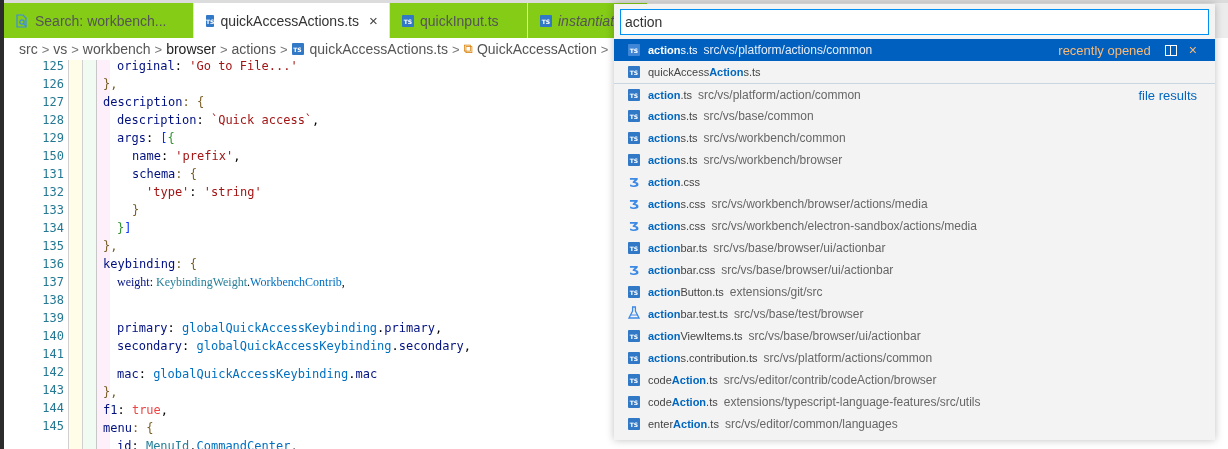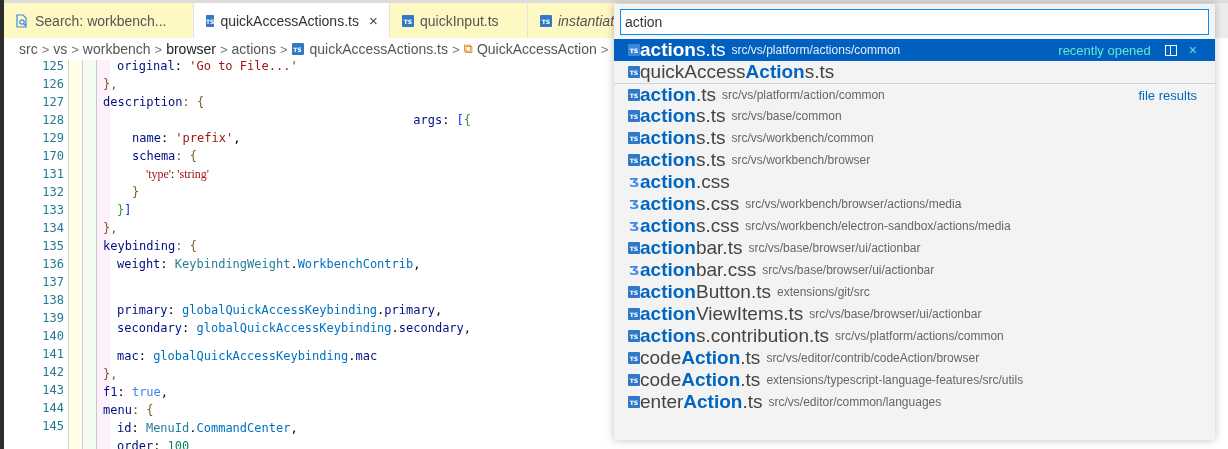--- a/index.html
+++ b/index.html
@@ -3,21 +3,21 @@
 <meta charset="utf-8">
 <style>
   * { box-sizing: border-box; margin: 0; padding: 0; }
   html, body { width: 1228px; height: 449px; overflow: hidden; background: #ffffff; }
   body { position: relative; font-family: "Liberation Sans", sans-serif; }
 
   .left-edge { position: absolute; left: 0; top: 0; width: 4px; height: 449px; background: #2c2c2c; }
 
   
   .tabbar { position: absolute; left: 4px; top: 0; width: 1224px; height: 38px; background: #ececec; border-top: 3px solid #dcdcdc; display: flex; }
-  .tab { height: 35px; display: flex; align-items: center; padding: 0 12px; font-size: 14px; color: #555; background: #fef9c3; border-right: 1px solid #e2e2e2; white-space: nowrap; }
+  .tab { height: 35px; display: flex; align-items: center; padding: 0 12px; font-size: 14px; color: #555; background: #84cc16; border-right: 1px solid #e2e2e2; white-space: nowrap; }
   .tab.active { background: #ffffff; color: #333; }
   .tab .label { margin-left: 6px; }
   .tab .italic { font-style: italic; }
   .tab .close { margin-left: 10px; font-size: 15px; color: #444; }
   .ts-icon { display: inline-block; width: 12px; height: 12px; background: #3178c6; color: #fff; font-size: 6px; font-weight: bold; line-height: 14px; text-align: center; font-family: "DejaVu Sans", sans-serif; border-radius: 1px; vertical-align: middle; }
   .search-icon svg { display: block; }
 
   
   .breadcrumb { position: absolute; left: 4px; top: 38px; width: 1224px; height: 22px; background: #fff; display: flex; align-items: center; padding-left: 15px; font-size: 14px; color: #555; white-space: nowrap; }
   .crumb.strong { color: #222; }
@@ -28,41 +28,41 @@
   .gutter { position: absolute; left: 0; top: 0; width: 72px; }
   .line-no { height: 18px; line-height: 18px; text-align: right; padding-right: 12px; font-family: "DejaVu Sans Mono", monospace; font-size: 12px; color: #237893; }
   .code { position: absolute; left: 64px; top: 0; }
   .code-line { height: 18px; line-height: 18px; font-family: "DejaVu Sans Mono", monospace; font-size: 12px; white-space: pre; color: #000; position: relative; }
   .guides { position: absolute; left: 64px; top: -9px; height: 400px; width: 60px; }
   .g1 { position: absolute; left: 0; top: 0; width: 14px; height: 100%; background: #fffce8; border-left: 1px solid #d0d0d0; }
   .g2 { position: absolute; left: 14px; top: 0; width: 14px; height: 100%; background: #f1fbf1; border-left: 1px solid #d0d0d0; }
   .g3 { position: absolute; left: 28px; top: 0; width: 14px; height: 100%; background: #fdf0fb; border-left: 1px solid #c7c7c7; }
   .prop { color: #001080; }
   .str { color: #a31515; }
-  .kw { color: #3b82f6; }
+  .kw { color: #ef4444; }
   .type { color: #267f99; }
   .num { color: #098658; text-decoration: underline; }
   .brace { color: #795e26; }
   .brk { color: #0431fa; }
   .brk2 { color: #319331; }
 
   
   .quick { position: absolute; left: 614px; top: 4px; width: 601px; height: 436px; background: #f3f3f3; box-shadow: 0 0 8px rgba(0,0,0,0.25); }
   .quick-input { position: absolute; left: 6px; top: 5px; width: 589px; height: 26px; background: #fff; border: 1px solid #0090f1; font-size: 14px; color: #333; padding: 3px 4px; font-family: "Liberation Sans", sans-serif; outline: none; }
   .list { position: absolute; left: 0; top: 35px; width: 601px; }
   .row { height: 22px; display: flex; align-items: center; padding-left: 14px; font-size: 13px; color: #444; white-space: nowrap; position: relative; }
   .row.selected { background: #0060c0; color: #fff; }
   .row.sep-top { border-top: 1px solid #c9d5e0; }
-  .row .fname { font-size: 19px; }
+  .row .fname { margin-left: 8px; font-size: 11px; }
   .row .hl { color: #0066bf; font-weight: bold; }
   .row.selected .hl { color: #fff; }
   .row .path { margin-left: 6px; font-size: 12px; color: #666; }
   .row.selected .path { color: #e6eef8; }
   .row .right { position: absolute; right: 18px; top: 0; height: 22px; display: flex; align-items: center; font-size: 13px; color: #0066bf; }
-  .row.selected .right { color: #5eead4; }
+  .row.selected .right { color: #fdba74; }
   .row .split-icon { display: inline-block; width: 12px; height: 11px; border: 1.2px solid #fff; position: relative; margin-left: 14px; }
   .row .split-icon::after { content: ""; position: absolute; left: 4px; top: 0; width: 1.2px; height: 100%; background: #fff; }
   .row .x-icon { margin-left: 12px; font-size: 14px; }
   .css-icon { display: inline-block; width: 12px; text-align: center; color: #3c8ae6; font-weight: bold; font-size: 13px; font-family: "DejaVu Sans", sans-serif; }
   .flask-icon { display: inline-block; width: 12px; text-align: center; color: #3c8ae6; font-size: 12px; }
   .row.selected .ts-icon { background: #3f86d6; }
 </style>
 </head>
 <body>
 
@@ -118,21 +118,21 @@
     <div class="g1"></div>
       <div class="g2"></div>
       <div class="g3"></div>
   </div>
   <div class="gutter" style="top:-3px;">
     <div class="line-no">125</div>
     <div class="line-no">126</div>
     <div class="line-no">127</div>
     <div class="line-no">128</div>
     <div class="line-no">129</div>
-    <div class="line-no">170</div>
+    <div class="line-no">150</div>
     <div class="line-no">131</div>
     <div class="line-no">132</div>
     <div class="line-no">133</div>
     <div class="line-no">134</div>
     <div class="line-no">135</div>
     <div class="line-no">136</div>
     <div class="line-no">137</div>
     <div class="line-no">138</div>
     <div class="line-no">139</div>
     <div class="line-no">140</div>
@@ -143,38 +143,39 @@
     <div class="line-no">145</div>
   </div>
   <div class="code" style="top:-3px;left:99px;">
 
     <div class="code-line" style="padding-left:14px;"><span class="prop">original</span><span>: </span><span class="str">'Go to File...'</span></div>
 
     <div class="code-line"><span class="brace">},</span></div>
 
     <div class="code-line"><span class="prop">description</span><span class="brace">: {</span></div>
 
-
-    <div class="code-line" style="padding-left:14px;text-align:right;"><span class="prop">args</span><span>: </span><span class="brk">[</span><span class="brk2">{</span></div>
+    <div class="code-line" style="padding-left:14px;"><span class="prop">description</span><span>: </span><span class="str">`Quick access`</span><span>,</span></div>
+
+    <div class="code-line" style="padding-left:14px;"><span class="prop">args</span><span>: </span><span class="brk">[</span><span class="brk2">{</span></div>
 
     <div class="code-line" style="padding-left:29px;"><span class="prop">name</span><span>: </span><span class="str">'prefix'</span><span>,</span></div>
 
     <div class="code-line" style="padding-left:29px;"><span class="prop">schema</span><span class="brace">: {</span></div>
 
-    <div class="code-line" style="padding-left:43px;font-family:Liberation Serif, serif;"><span class="str">'type'</span><span>: </span><span class="str">'string'</span></div>
+    <div class="code-line" style="padding-left:43px;"><span class="str">'type'</span><span>: </span><span class="str">'string'</span></div>
 
     <div class="code-line" style="padding-left:29px;"><span class="brace">}</span></div>
 
     <div class="code-line" style="padding-left:14px;"><span class="brk2">}</span><span class="brk">]</span></div>
 
     <div class="code-line"><span class="brace">},</span></div>
 
     <div class="code-line"><span class="prop">keybinding</span><span class="brace">: {</span></div>
 
-    <div class="code-line" style="padding-left:14px;"><span class="prop">weight</span><span>: </span><span class="type">KeybindingWeight</span><span>.</span><span class="type" style="color:#0070c1">WorkbenchContrib</span><span>,</span></div>
+    <div class="code-line" style="padding-left:14px;font-family:Liberation Serif, serif;"><span class="prop">weight</span><span>: </span><span class="type">KeybindingWeight</span><span>.</span><span class="type" style="color:#0070c1">WorkbenchContrib</span><span>,</span></div>
 
     <div class="code-line" style="padding-left:14px;margin-top:28px;"><span class="prop">primary</span><span>: </span><span class="type" style="color:#0070c1">globalQuickAccessKeybinding</span><span>.</span><span class="prop">primary</span><span>,</span></div>
 
     <div class="code-line" style="padding-left:14px;"><span class="prop">secondary</span><span>: </span><span class="type" style="color:#0070c1">globalQuickAccessKeybinding</span><span>.</span><span class="prop">secondary</span><span>,</span></div>
 
     <div class="code-line" style="padding-left:14px;margin-top:10px;"><span class="prop">mac</span><span>: </span><span class="type" style="color:#0070c1">globalQuickAccessKeybinding</span><span>.</span><span class="prop">mac</span></div>
 
     <div class="code-line"><span class="brace">},</span></div>
 
     <div class="code-line"><span class="prop">f1</span><span>: </span><span class="kw">true</span><span>,</span></div>
@@ -250,20 +251,28 @@
     <span class="css-icon">Ʒ</span>
     <span class="fname"><span class="pre"></span><span class="hl">action</span><span class="post">bar.css</span></span>
     <span class="path">src/vs/base/browser/ui/actionbar</span>
   </div>
       <div class="row">
     <span class="ts-icon">TS</span>
     <span class="fname"><span class="pre"></span><span class="hl">action</span><span class="post">Button.ts</span></span>
     <span class="path">extensions/git/src</span>
   </div>
       <div class="row">
+    <span class="flask-icon"><svg width="12" height="13" viewBox="0 0 12 13">
+            <path d="M4 1h4M4.6 1v4L1 12h10L7.4 5V1" fill="none" stroke="#3c8ae6" stroke-width="1.3"></path>
+            <line x1="2.5" y1="9" x2="9.5" y2="9" stroke="#3c8ae6" stroke-width="1"></line>
+          </svg></span>
+    <span class="fname"><span class="pre"></span><span class="hl">action</span><span class="post">bar.test.ts</span></span>
+    <span class="path">src/vs/base/test/browser</span>
+  </div>
+      <div class="row">
     <span class="ts-icon">TS</span>
     <span class="fname"><span class="pre"></span><span class="hl">action</span><span class="post">ViewItems.ts</span></span>
     <span class="path">src/vs/base/browser/ui/actionbar</span>
   </div>
       <div class="row">
     <span class="ts-icon">TS</span>
     <span class="fname"><span class="pre"></span><span class="hl">action</span><span class="post">s.contribution.ts</span></span>
     <span class="path">src/vs/platform/actions/common</span>
   </div>
       <div class="row">

